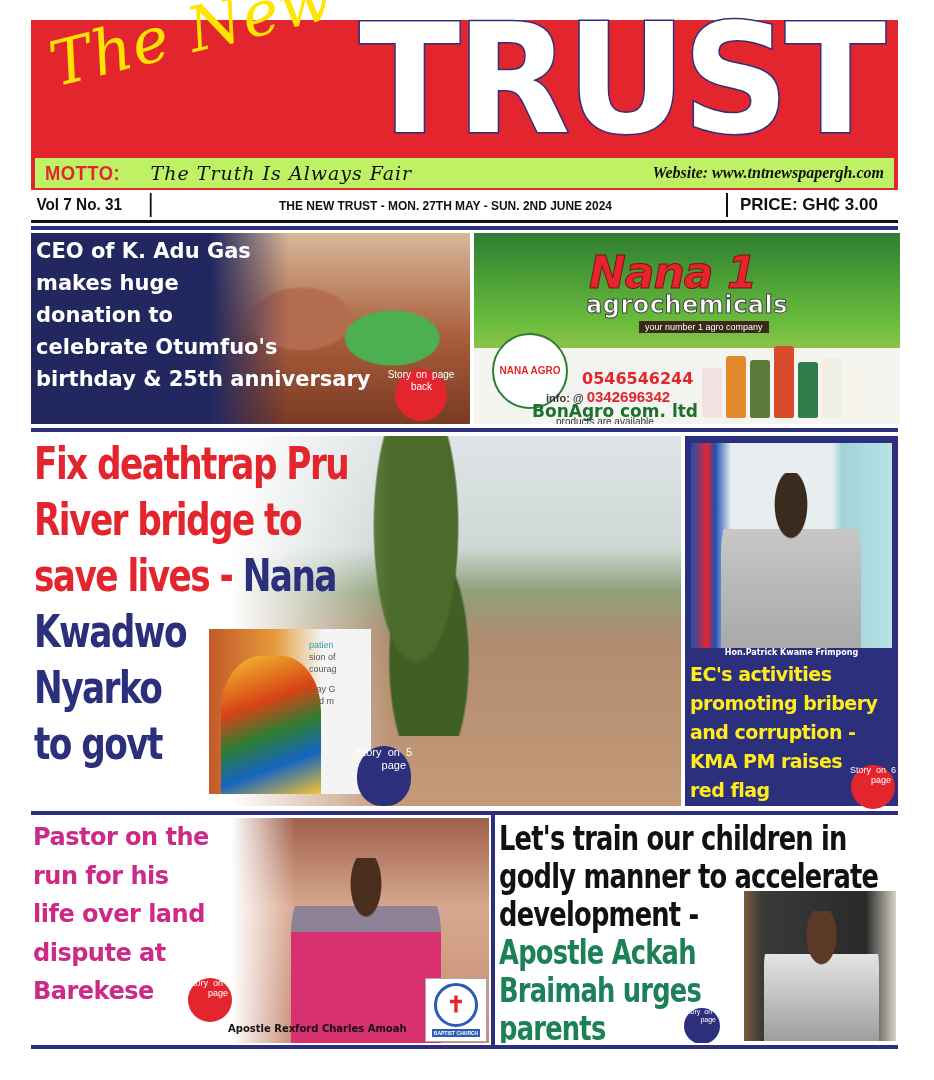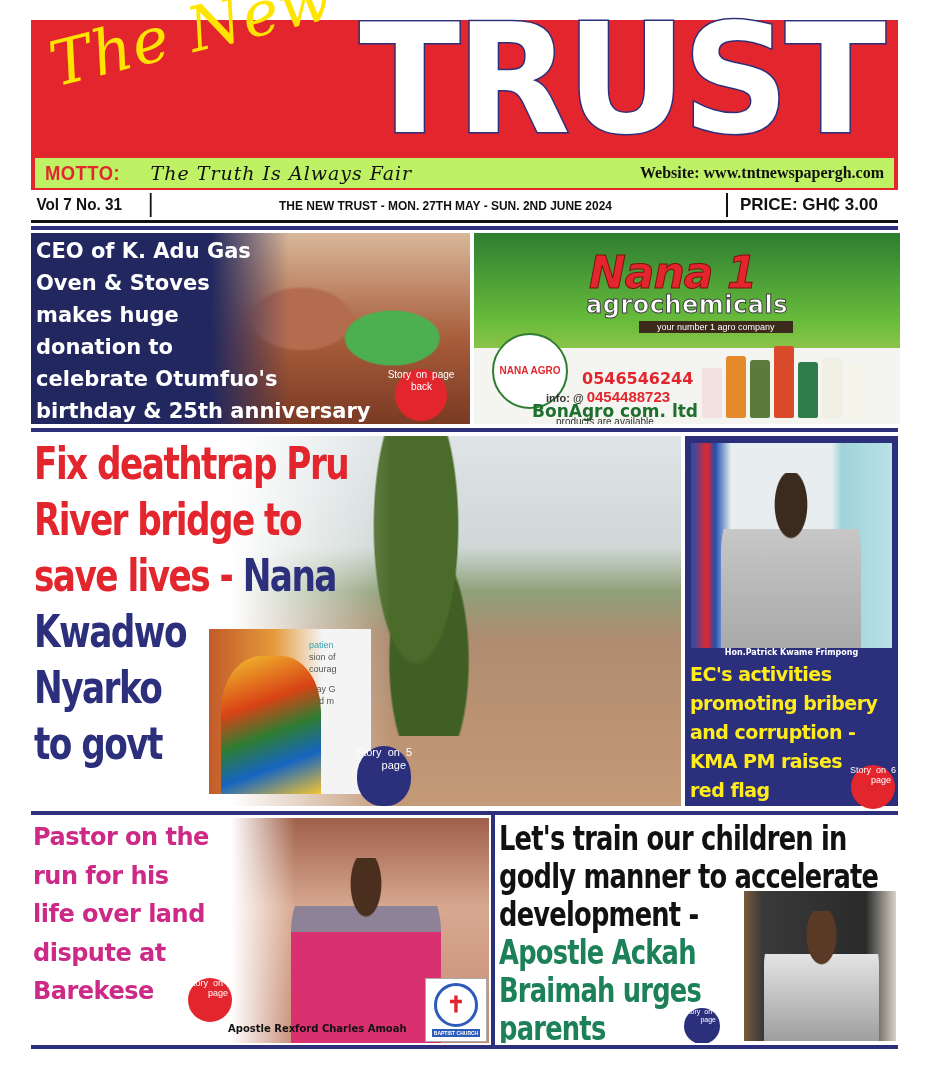--- a/index.html
+++ b/index.html
@@ -6,41 +6,41 @@
   body { width: 934px; height: 1080px; background: #ffffff; position: relative; overflow: hidden; font-family: "Liberation Sans", sans-serif; }
   .abs { position: absolute; }
 
   
   .masthead { left: 31px; top: 20px; width: 867px; height: 170px; background: #e3262d; }
   .the-new { left: 60px; top: 28px; font-family: "DejaVu Serif", serif; font-style: italic; font-size: 62px; color: #ffe400; transform: rotate(-14deg); transform-origin: left bottom; letter-spacing: 1px; white-space: nowrap; }
   .trust { left: 222px; top: 6px; width: 660px; text-align: right; font-family: "DejaVu Sans", sans-serif; font-weight: 900; font-size: 148px; line-height: 1; color: #ffffff; letter-spacing: -4px; transform: scaleY(1.02); -webkit-text-stroke: 3px #2c2f7c; paint-order: stroke fill; }
   .motto-bar { left: 35px; top: 158px; width: 859px; height: 30px; background: #bef264; display: flex; align-items: center; padding: 0 10px; }
   .motto-label { font-family: "Liberation Sans", sans-serif; font-weight: 900; font-size: 20px; color: #e3262d; transform: scaleX(0.92); transform-origin: left; letter-spacing: 0.5px; }
   .motto-text { margin-left: 24px; font-family: "DejaVu Serif", serif; font-style: italic; font-size: 19px; color: #111; letter-spacing: 1px; }
-  .website { margin-left: auto; font-family: "Liberation Serif", serif; font-weight: bold; font-size: 16px; color: #111; }
+  .website { margin-left: auto; font-family: "Liberation Serif", serif; font-style: italic; font-weight: bold; font-size: 16px; color: #111; }
 
   .infobar { left: 31px; top: 192px; width: 867px; height: 26px; display: flex; align-items: center; font-weight: 900; color: #111; }
   .vol { width: 134px; padding-left: 6px; font-size: 17px; transform: scaleX(0.9); transform-origin: left; border-right: 2px solid #111; height: 24px; line-height: 24px; }
   .dateline { flex: 1; text-align: center; font-size: 13px; transform: scaleX(0.92); }
   .price { width: 172px; padding-left: 12px; font-size: 17px; border-left: 2px solid #111; height: 24px; line-height: 24px; }
   .rule-black { left: 31px; top: 220px; width: 867px; height: 3px; background: #111; }
   .rule-blue { left: 31px; top: 226px; width: 867px; height: 4px; background: #2c2f7c; }
 
   
   .ceo-box { left: 31px; top: 233px; width: 439px; height: 191px; background: #22285f; overflow: hidden; }
   .ceo-photo { position: absolute; left: 180px; top: 0; width: 259px; height: 191px; background: linear-gradient(90deg, rgba(34,40,95,1) 0%, rgba(34,40,95,0) 30%), radial-gradient(ellipse at 70% 55%, #4caf50 0 18%, transparent 19%), radial-gradient(ellipse at 35% 45%, #b46c4f 0 20%, transparent 22%), linear-gradient(180deg, #d8b89a 0%, #a85d3b 55%, #7a3a24 100%); }
   .ceo-headline { position: absolute; left: 5px; top: 2px; font-family: "DejaVu Sans", sans-serif; font-weight: 700; font-size: 21px; line-height: 32px; color: #ffffff; }
   .badge { position: absolute; border-radius: 50%; color: #fff; font-family: "Liberation Sans", sans-serif; text-align: center; display: flex; flex-direction: row; justify-content: center; line-height: 1.15; }
   .badge-red { background: #e3262d; }
   .badge-blue { background: #2c2f7c; }
 
   .ad-box { left: 474px; top: 233px; width: 426px; height: 191px; overflow: hidden; background: linear-gradient(180deg, #2e7d32 0%, #66bb3a 45%, #8bc34a 60%, #f4f4f0 60%, #f4f4f0 100%); }
   .ad-title { position: absolute; left: 115px; top: 14px; font-family: "DejaVu Sans", sans-serif; font-weight: 900; font-style: italic; font-size: 44px; color: #e3262d; letter-spacing: -1px; -webkit-text-stroke: 1px #7a1010; }
   .ad-sub { position: absolute; left: 112px; top: 58px; font-family: "DejaVu Sans", sans-serif; font-weight: 900; font-size: 24px; color: #ffffff; letter-spacing: 0.5px; -webkit-text-stroke: 1px #444; }
-  .ad-tag { position: absolute; left: 165px; top: 88px; font-size: 9px; color: #fff; background: #3b2a1a; padding: 1px 18px; }
+  .ad-tag { position: absolute; left: 165px; top: 88px; font-size: 9px; color: #fff; background: #3b2a1a; padding: 1px 6px; }
   .ad-logo { position: absolute; left: 18px; top: 100px; width: 76px; height: 76px; border-radius: 50%; border: 2px solid #2e7d32; background: #ffffff; display: flex; align-items: center; justify-content: center; font-size: 10px; font-weight: 900; color: #e3262d; text-align: center; line-height: 1; }
   .ad-phone { position: absolute; left: 108px; top: 138px; font-family: "DejaVu Sans", sans-serif; font-weight: 900; font-size: 16px; color: #e3262d; line-height: 16px; }
   .ad-info { position: absolute; left: 72px; top: 155px; font-size: 11px; font-weight: bold; color: #333; }
   .ad-company { position: absolute; left: 58px; top: 168px; font-family: "DejaVu Sans", sans-serif; font-weight: 900; font-size: 17px; color: #1f6f2f; }
   .ad-avail { position: absolute; left: 82px; top: 183px; font-size: 10px; color: #333; }
   .bottles { position: absolute; left: 228px; top: 113px; display: flex; gap: 4px; align-items: flex-end; }
   .bottle { width: 20px; border-radius: 3px 3px 2px 2px; }
 
   .rule2 { left: 31px; top: 428px; width: 867px; height: 4px; background: #2c2f7c; }
 
@@ -99,21 +99,20 @@
   <div class="dateline">THE NEW TRUST - MON. 27TH MAY - SUN. 2ND JUNE 2024</div>
   <div class="price">PRICE: GH₵ 3.00</div>
 </div>
 <div class="abs rule-black"></div>
 <div class="abs rule-blue"></div>
 
 <div class="abs ceo-box">
   <div class="ceo-photo"></div>
   <div class="ceo-headline">
     <div>CEO of K. Adu Gas</div>
-    <div>Oven &amp; Stoves</div>
     <div>makes huge</div>
     <div>donation to</div>
     <div>celebrate Otumfuo's</div>
     <div>birthday &amp; 25th anniversary</div>
   </div>
   <div class="badge badge-red" style="left:364px; top:136px; width:52px; height:52px; font-size:10px;">
     <span>Story</span>
     <span>on back</span>
     <span>page</span>
   </div>
@@ -123,21 +122,21 @@
   <div class="ad-title">Nana 1</div>
   <div class="ad-sub">agrochemicals</div>
   <div class="ad-tag">your number 1 agro company</div>
   <div class="ad-logo">NANA AGRO</div>
   <div class="ad-phone">
     <div>0546546244</div>
     <div style="visibility:hidden;height:0">0243802762</div>
   </div>
   <div class="ad-info">
     <span>info: @</span>
-    <span style="color:#e3262d;font-weight:900;font-size:15px;">0454488723</span>
+    <span style="color:#e3262d;font-weight:900;font-size:15px;">0342696342</span>
   </div>
   <div class="ad-company">BonAgro com. ltd</div>
   <div class="ad-avail">products are available</div>
   <div class="bottles">
     <div class="bottle" style="height:50px;background:#f3e1e1;"></div>
     <div class="bottle" style="height:62px;background:#e58a2b;"></div>
     <div class="bottle" style="height:58px;background:#5a7b3a;"></div>
     <div class="bottle" style="height:72px;background:#d94b2b;"></div>
     <div class="bottle" style="height:56px;background:#2f7d4a;"></div>
     <div class="bottle" style="height:60px;background:#f0efe3;"></div>

